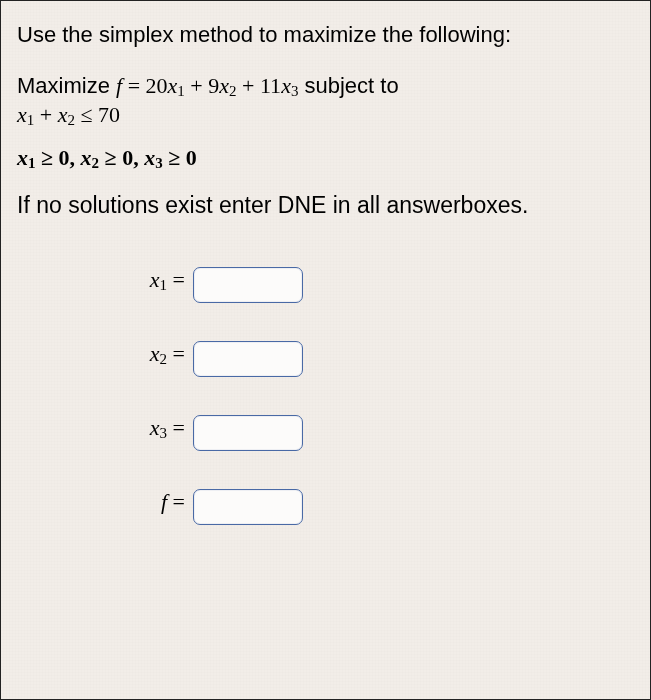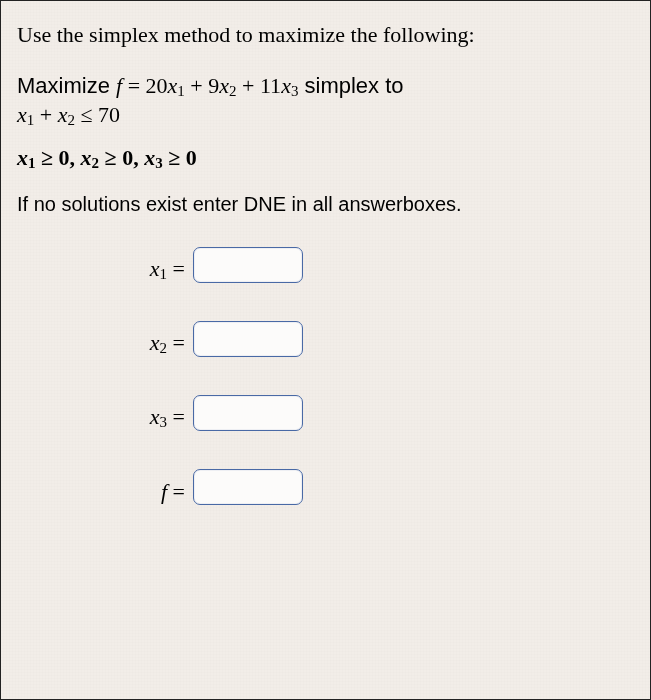--- a/index.html
+++ b/index.html
@@ -17,21 +17,20 @@
       font-family: Arial, Helvetica, sans-serif;
       color: #000;
       padding: 20px 16px;
       border: 1px solid #222;
       position: relative;
     }
     .intro {
       font-size: 22px;
       margin-bottom: 22px;
       line-height: 1.3;
-      font-family: Liberation Serif, serif;
     }
     .math-block {
       font-size: 22px;
       font-family: 'Cambria Math', 'Times New Roman', serif;
       margin-bottom: 18px;
     }
     .math-line {
       line-height: 1.28;
       white-space: nowrap;
     }
@@ -46,30 +45,30 @@
     .subjto {
       font-family: Arial, Helvetica, sans-serif;
       font-style: normal;
     }
     .nonneg {
       margin-top: 14px;
       margin-bottom: 14px;
       font-weight: bold;
     }
     .dne-note {
-      font-size: 20px;
-      margin-bottom: 30px;
+      font-size: 23px;
+      margin-bottom: 46px;
       line-height: 1.3;
     }
     .answers {
       padding-left: 110px;
     }
     .answer-row {
       display: flex;
-      align-items: flex-end;
+      align-items: flex-start;
       margin-bottom: 38px;
     }
     .answer-label {
       font-family: 'Cambria Math', 'Times New Roman', serif;
       font-size: 22px;
       width: 66px;
       text-align: right;
       padding-right: 8px;
       white-space: nowrap;
     }
@@ -91,21 +90,21 @@
       box-shadow: inset 0 0 0 1px rgba(73,105,165,0.08);
     }
   </style>
 </head>
 <body>
 
 <div class="intro">Use the simplex method to maximize the following:</div>
 
 <div class="math-block">
   <div class="math-line">
-    <span class="subjto">Maximize </span><span class="var">f</span><span> = </span><span><span>20</span><span class="var">x</span><span class="sub">1</span> + <span>9</span><span class="var">x</span><span class="sub">2</span> + <span>11</span><span class="var">x</span><span class="sub">3</span></span><span class="subjto"> simplex to</span>
+    <span class="subjto">Maximize </span><span class="var">f</span><span> = </span><span><span>20</span><span class="var">x</span><span class="sub">1</span> + <span>9</span><span class="var">x</span><span class="sub">2</span> + <span>11</span><span class="var">x</span><span class="sub">3</span></span><span class="subjto"> subject to</span>
   </div>
   <div class="math-line">
     <span class="var">x</span><span class="sub">1</span> + <span class="var">x</span><span class="sub">2</span> <span>≤</span> <span>70</span>
   </div>
   <div class="math-line nonneg">
     <span class="var">x</span><span class="sub">1</span> ≥ 0, <span class="var">x</span><span class="sub">2</span> ≥ 0, <span class="var">x</span><span class="sub">3</span> ≥ 0
   </div>
 </div>
 
 <div class="dne-note">If no solutions exist enter DNE in all answerboxes.</div>

